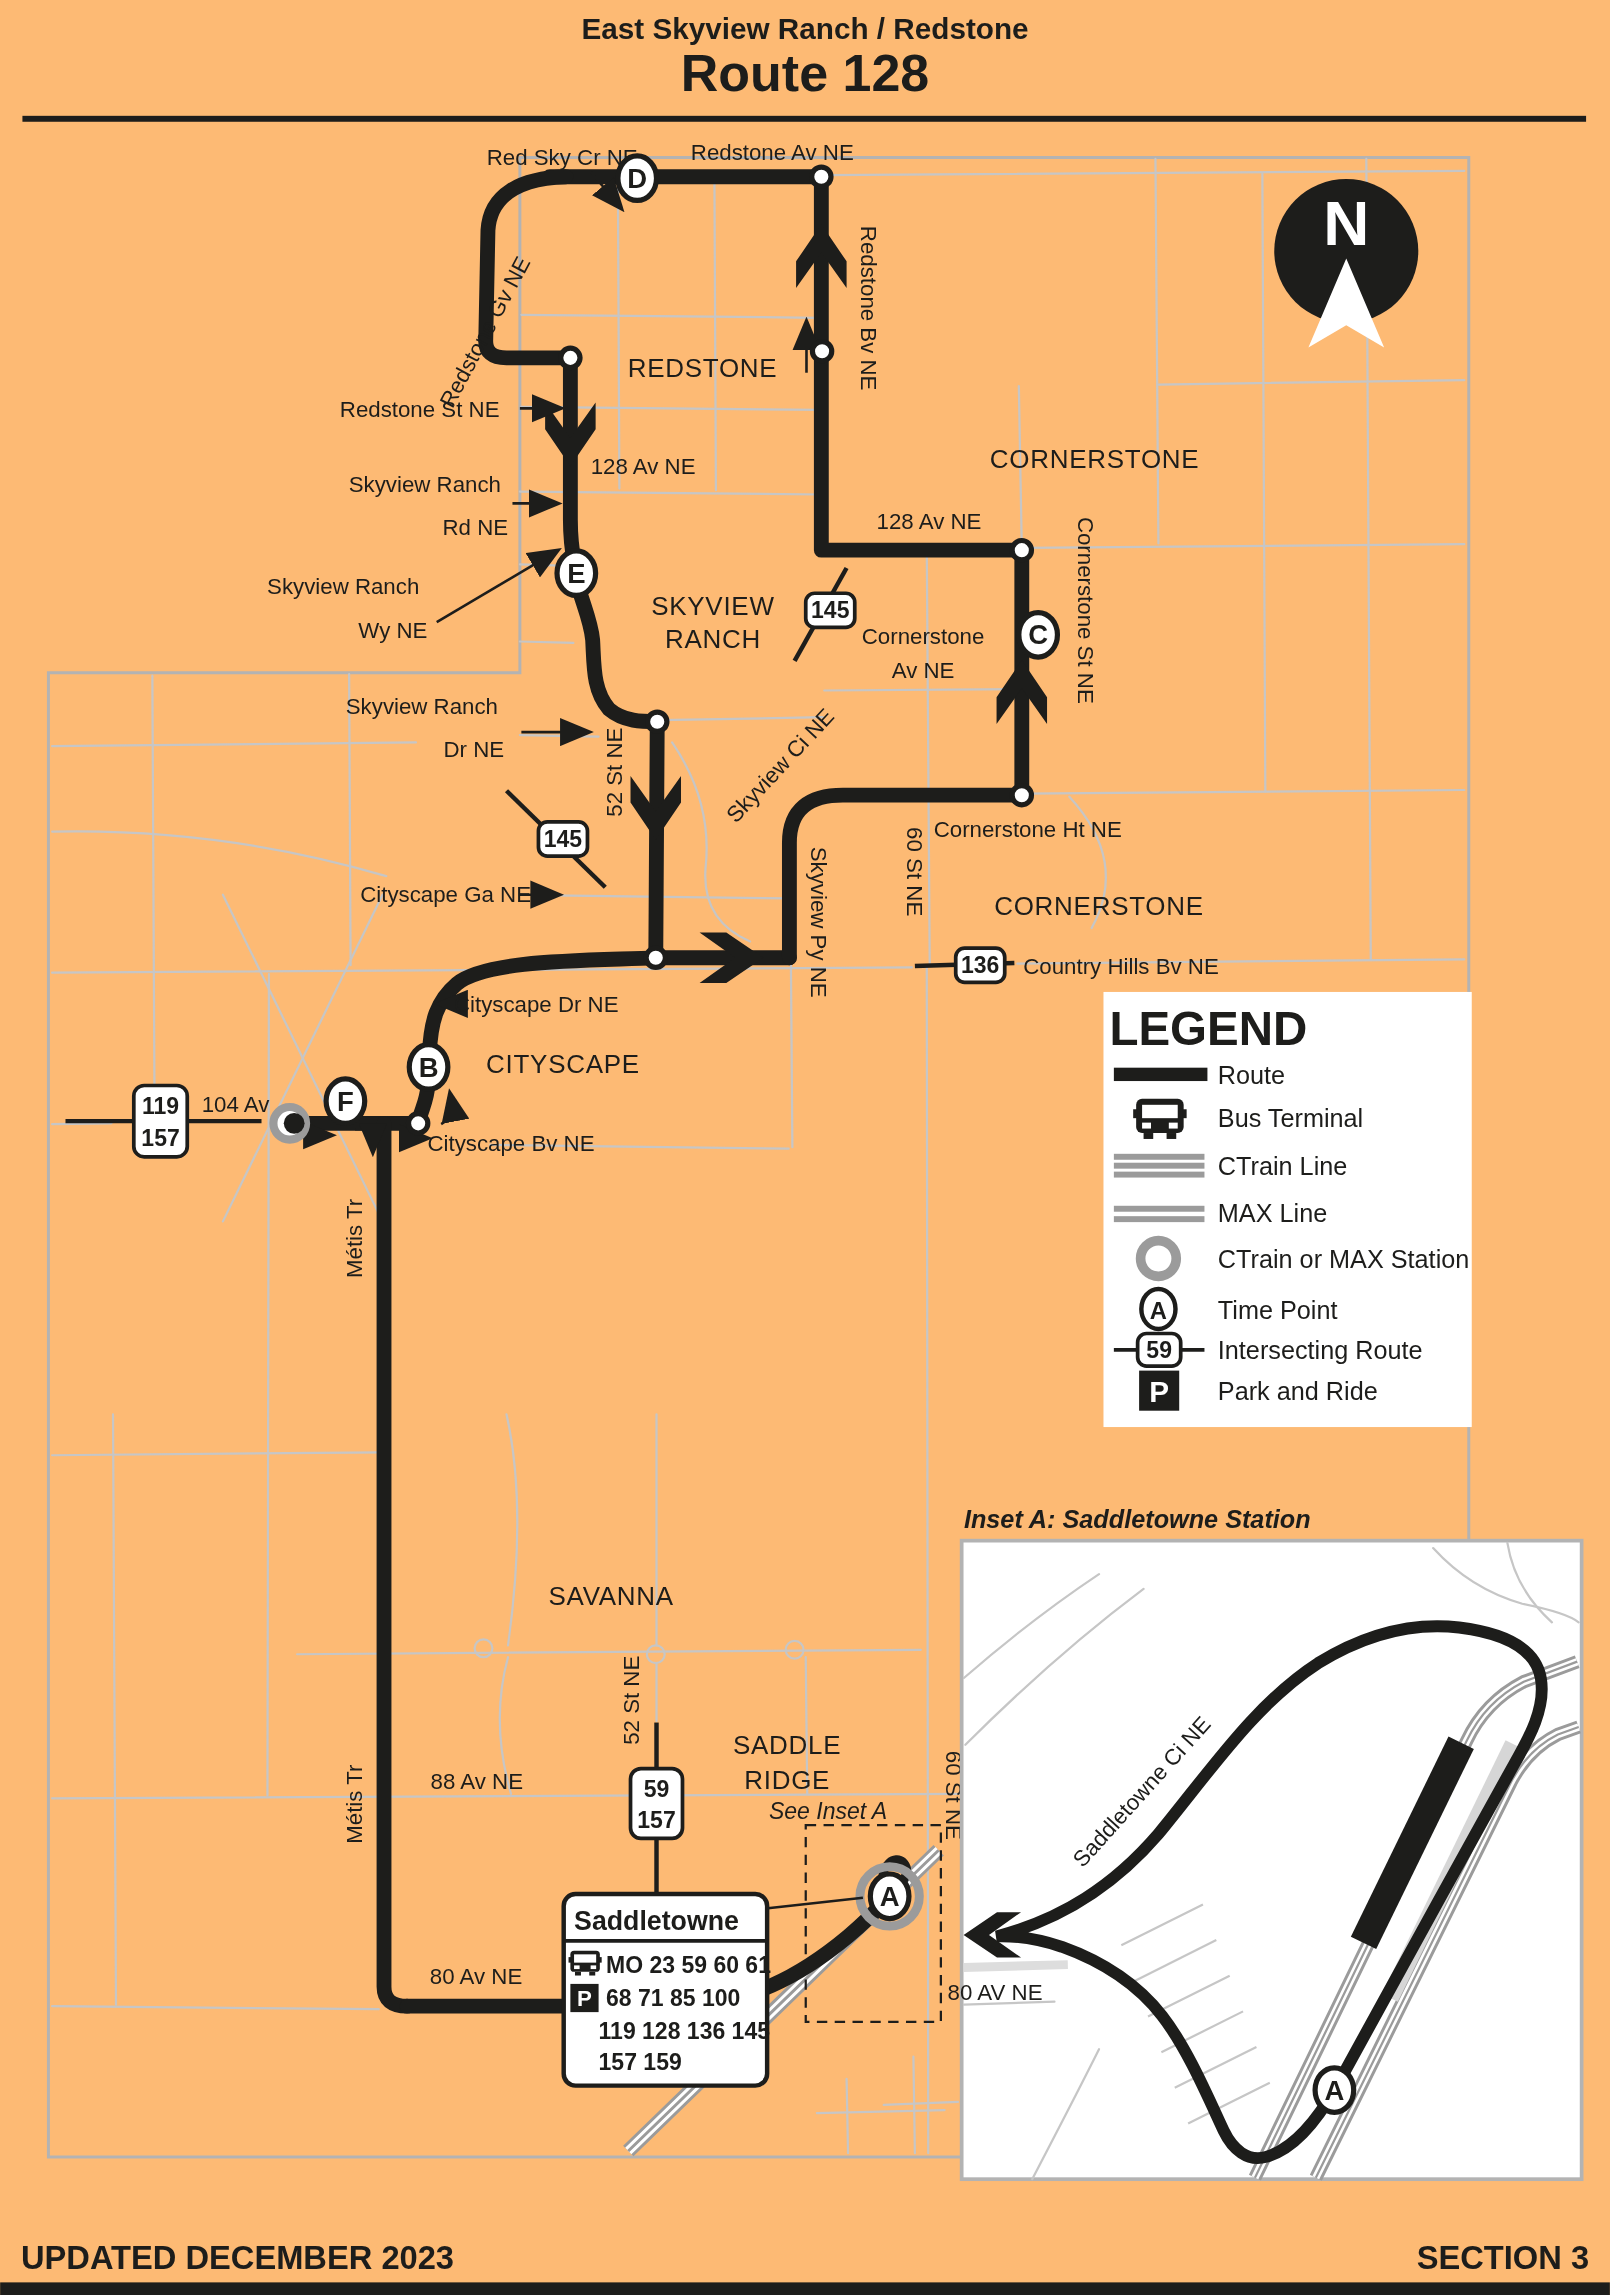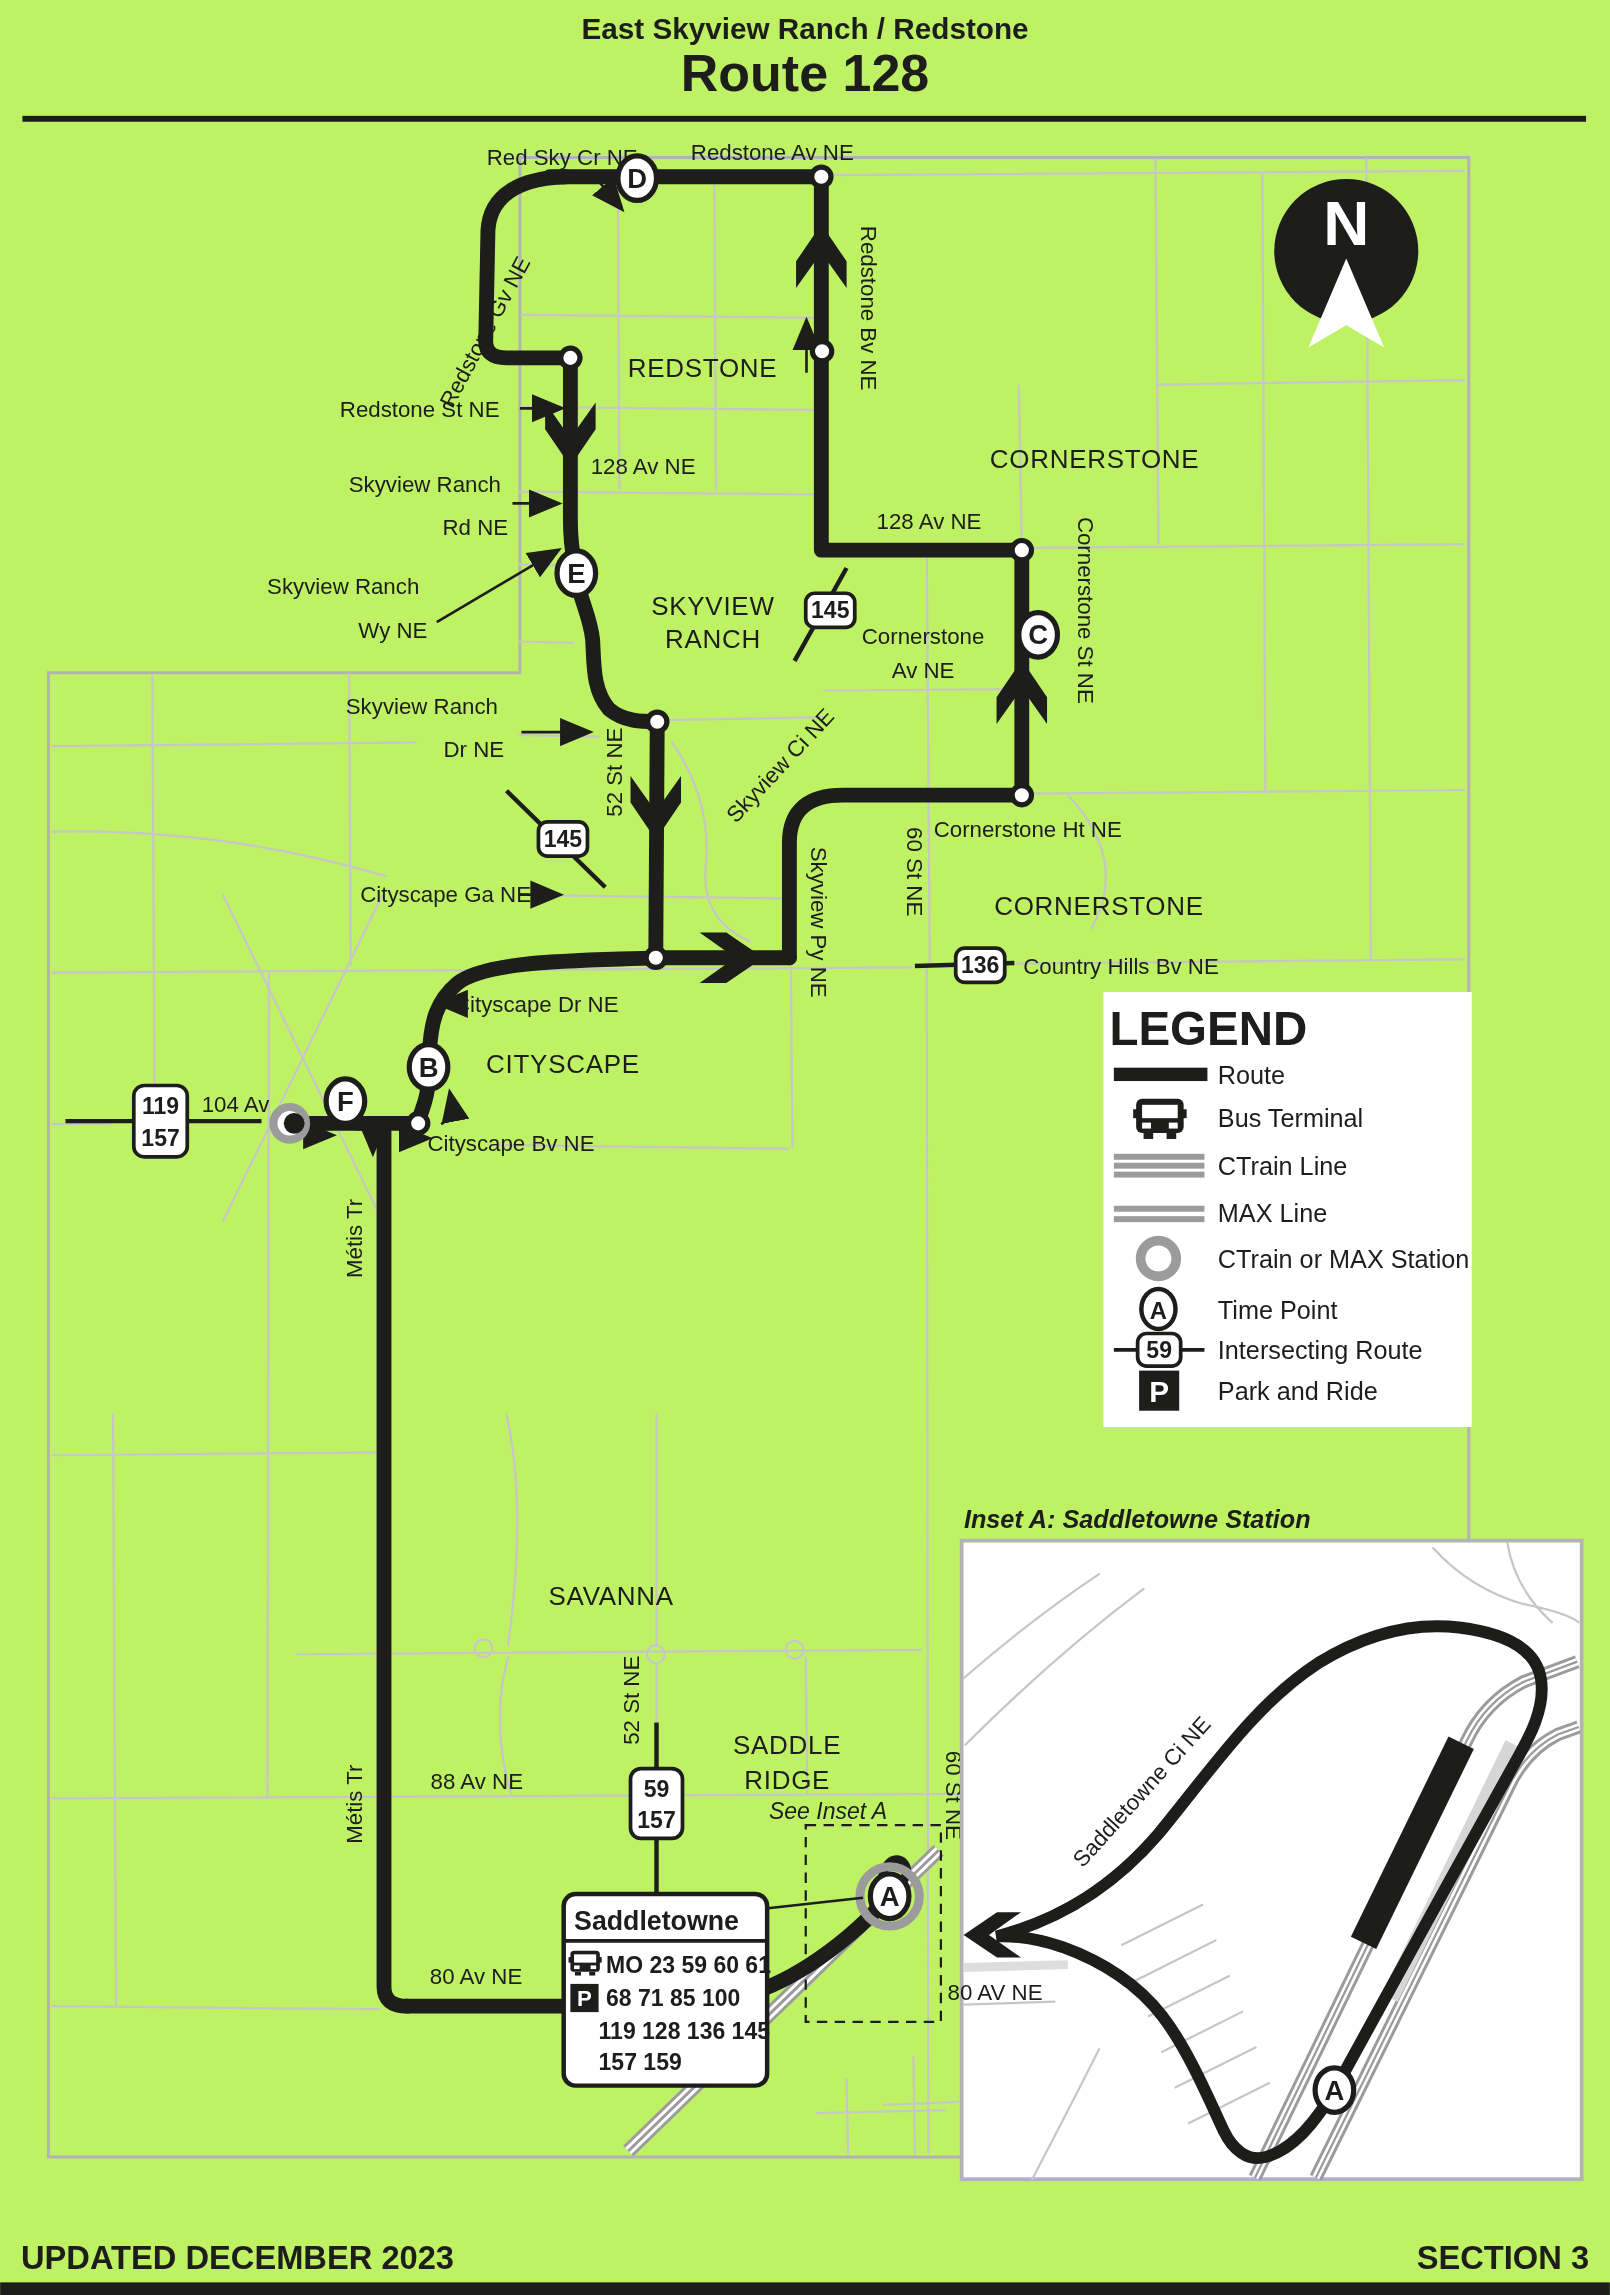--- a/index.html
+++ b/index.html
@@ -1,17 +1,17 @@
 <!DOCTYPE html>
 <html style="font-size:12px"><head>
 <meta charset="utf-8">
 <style>
   html,body{margin:0;padding:0;background:#ffffff;}
   body{font-family:"Liberation Sans", sans-serif;}
-  .page{position:relative;width:1610px;height:2295px;background:#bef264;overflow:hidden;}
+  .page{position:relative;width:1610px;height:2295px;background:#fdba74;overflow:hidden;}
   svg{position:absolute;left:0;top:0;}
   svg text{fill:#1d1d1b;font-family:"Liberation Sans", sans-serif;}
   .t-title1{font-size:40px;font-weight:700;}
   .t-title2{font-size:70px;font-weight:700;}
   .st{font-size:30px;font-weight:500;}
   .area{font-size:35px;font-weight:400;letter-spacing:1px;}
   .tp{font-size:37px;font-weight:700;}
   .badge-t{font-size:31px;font-weight:700;}
   .leg{font-size:34px;font-weight:400;}
   .leg-title{font-size:64px;font-weight:700;}

